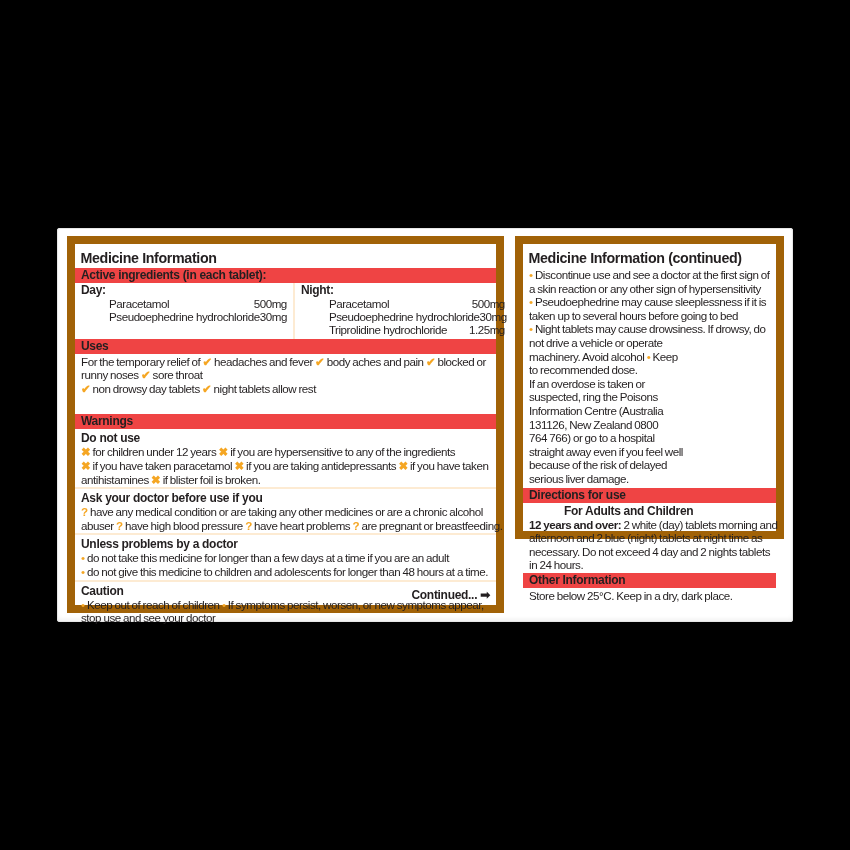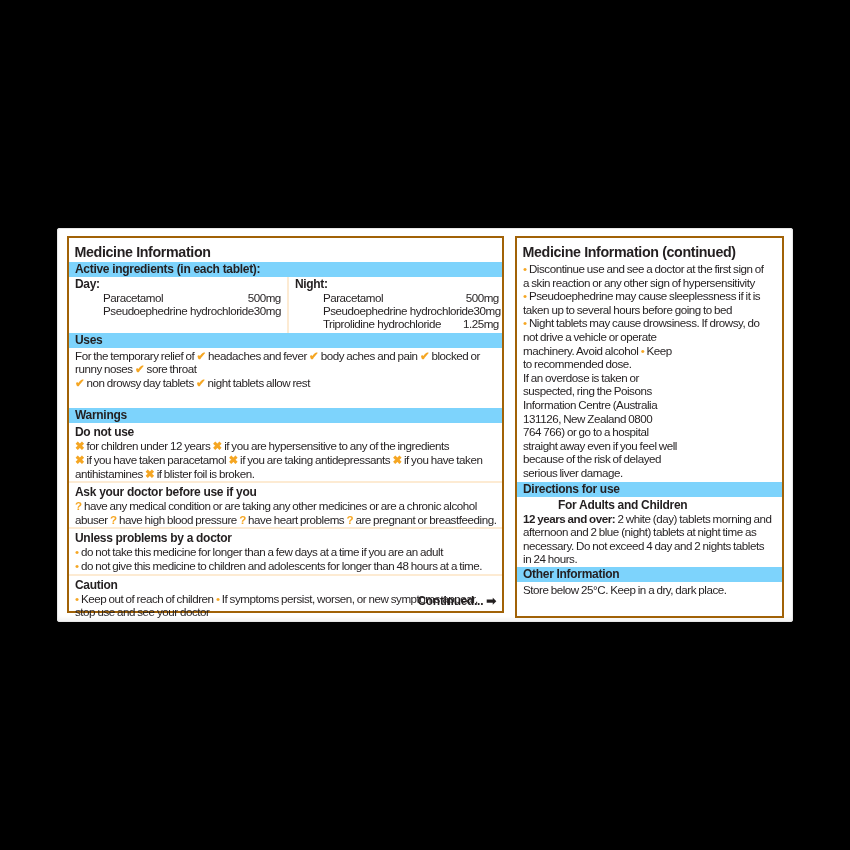--- a/index.html
+++ b/index.html
@@ -16,41 +16,41 @@
     top: 228px;
     width: 736px;
     height: 394px;
     background: #ffffff;
     border-radius: 3px;
     box-shadow: inset 0 0 0 1px #e6e6e6, inset 0 -3px 4px rgba(0,0,0,0.06);
   }
   .panel {
     position: absolute;
     top: 236px;
-    border: 2px solid #a16207;
+    border: 8px solid #a16207;
     box-sizing: border-box;
     background: #ffffff;
     font-family: "Liberation Sans", sans-serif;
     color: #231f20;
   }
   .panel-left { left: 67px; width: 437px; height: 377px; }
-  .panel-right { left: 515px; width: 269px; height: 382px; }
+  .panel-right { left: 515px; width: 269px; height: 303px; }
 
   .title {
     font-weight: bold;
     font-size: 15.5px;
     letter-spacing: -0.4px;
     line-height: 18px;
     padding: 5px 6px 1px 6px;
     transform: scaleX(0.92);
     transform-origin: left center;
     white-space: nowrap;
   }
   .hdr {
-    background: #7dd3fc;
+    background: #ef4444;
     font-weight: bold;
     font-size: 12px;
     line-height: 15px;
     padding: 0 6px;
     letter-spacing: -0.3px;
     white-space: nowrap;
   }
   .sub {
     font-weight: bold;
     font-size: 12px;

